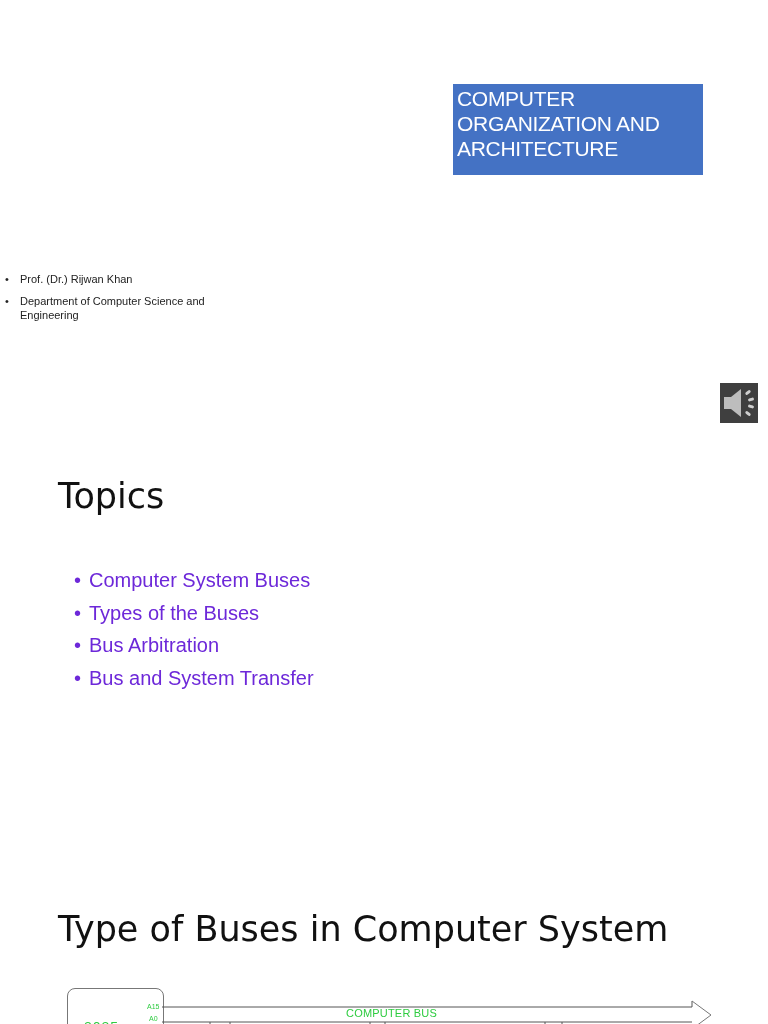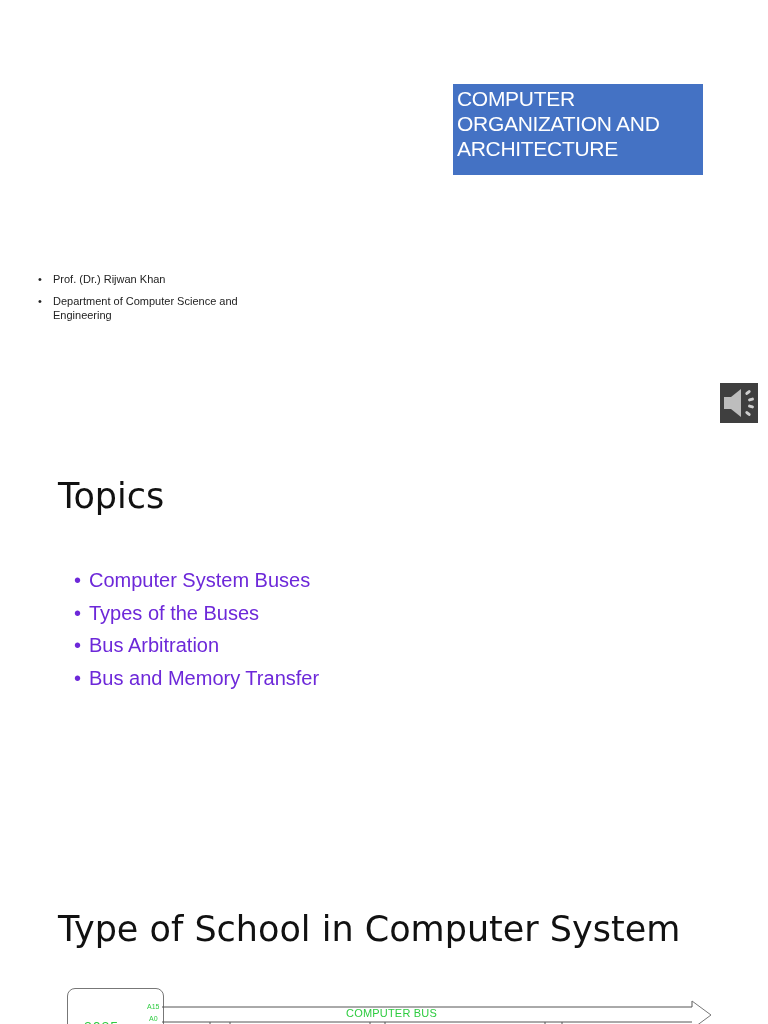--- a/index.html
+++ b/index.html
@@ -49,21 +49,20 @@
       list-style: none;
       font-size: 11px;
       line-height: 14px;
       color: #222;
     }
     .author-list li {
       position: relative;
       padding-left: 20px;
       margin-bottom: 7.5px;
       width: 205px;
-      margin-left: 33px;
     }
     .author-list li::before {
       content: "\2022";
       position: absolute;
       left: 5px;
       top: 0;
       font-size: 11px;
     }
     .speaker-btn {
       position: absolute;
@@ -190,26 +189,26 @@
     </svg>
   </div>
 </section>
 
 <section class="slide" id="slide-2">
   <h1 class="topics-title">Topics</h1>
   <ul class="topics-list">
     <li>Computer System Buses</li>
     <li>Types of the Buses</li>
     <li>Bus Arbitration</li>
-    <li>Bus and Memory Transfer</li>
+    <li>Bus and System Transfer</li>
   </ul>
 </section>
 
 <section class="slide" id="slide-3">
-  <h1 class="buses-title">Type of School in Computer System</h1>
+  <h1 class="buses-title">Type of Buses in Computer System</h1>
 
   <div class="diagram">
     <div class="cpu-box">
       <span class="cpu-label">8085</span>
     </div>
     <span class="pin-label" style="left:147px; top:19px;">A15</span>
     <span class="pin-label" style="left:149px; top:31px;">A0</span>
 
     <svg width="768" height="40" style="position:absolute; left:0; top:0;">
       <line x1="162" y1="23" x2="692" y2="23" stroke="#555" stroke-width="1"></line>

